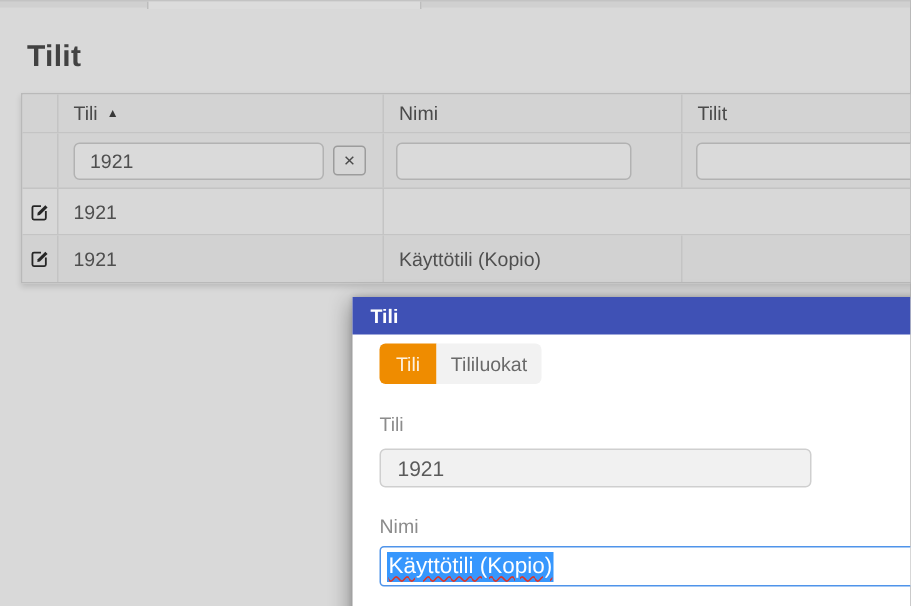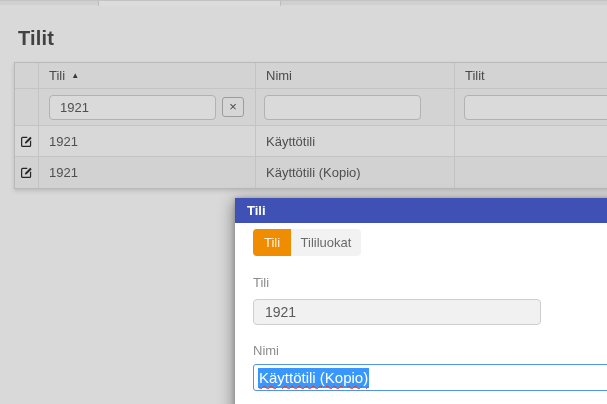--- a/index.html
+++ b/index.html
@@ -120,21 +120,20 @@
     <div class="row data-row odd">
       <div class="cell c0">
         <button class="edit-btn">
           <svg width="13" height="13" viewBox="0 0 16 16">
             <path d="M9 3H3.2C2.5 3 2 3.5 2 4.2v8.6C2 13.5 2.5 14 3.2 14h8.6c.7 0 1.2-.5 1.2-1.2V7" fill="none" stroke="#262626" stroke-width="1.5"></path>
             <path d="M6 10.6l.3-2.1 6.3-6.3 1.8 1.8-6.3 6.3-2.1.3z" fill="#262626"></path>
           </svg>
         </button>
       </div>
       <div class="cell c1">1921</div>
-      <div class="cell c2">Käyttötili</div>
       <div class="cell c3"></div>
     </div>
 
     <div class="row data-row even">
       <div class="cell c0">
         <button class="edit-btn">
           <svg width="13" height="13" viewBox="0 0 16 16">
             <path d="M9 3H3.2C2.5 3 2 3.5 2 4.2v8.6C2 13.5 2.5 14 3.2 14h8.6c.7 0 1.2-.5 1.2-1.2V7" fill="none" stroke="#262626" stroke-width="1.5"></path>
             <path d="M6 10.6l.3-2.1 6.3-6.3 1.8 1.8-6.3 6.3-2.1.3z" fill="#262626"></path>
           </svg>

